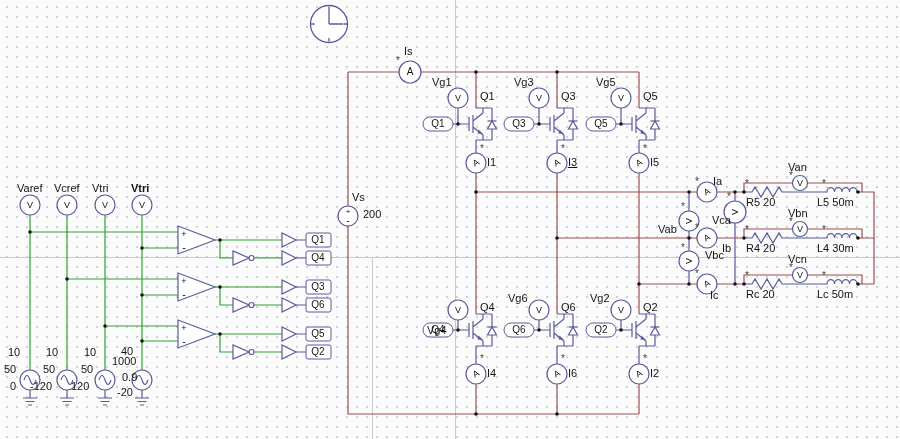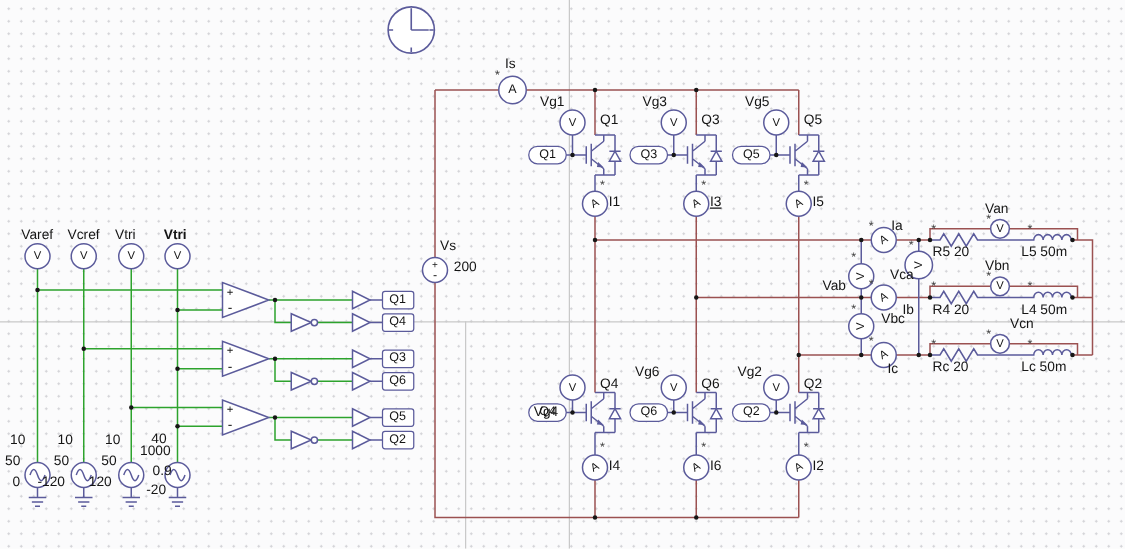--- a/index.html
+++ b/index.html
@@ -260,26 +260,26 @@
       <span class="lbl" style="left: 568px; top: 368px;">I6</span>
       <span class="lbl" style="left: 650px; top: 368px; text-align: center;">I2</span>
       <span class="lbl" style="left: 713px; top: 176px;">Ia</span>
       <span class="lbl" style="left: 722px; top: 243px;">Ib</span>
       <span class="lbl" style="left: 710px; top: 290px;">Ic</span>
       <span class="lbl" style="left: 658px; top: 224px;">Vab</span>
       <span class="lbl" style="left: 661px; top: 250px; margin-left: 44px;">Vbc</span>
       <span class="lbl" style="left: 712px; top: 215px;">Vca</span>
       <span class="lbl" style="left: 788px; top: 162px;">Van</span>
       <span class="lbl" style="left: 788px; top: 208px;">Vbn</span>
-      <span class="lbl" style="left: 788px; top: 254px; margin-left: 20px;">Vcn</span>
+      <span class="lbl" style="left: 788px; top: 254px;">Vcn</span>
       <span class="lbl" style="left: 746px; top: 197px;">R5 20</span>
       <span class="lbl" style="left: 746px; top: 243px;">R4 20</span>
       <span class="lbl" style="left: 746px; top: 289px;">Rc 20</span>
       <span class="lbl" style="left: 817px; top: 197px;">L5 50m</span>
-      <span class="lbl" style="left: 817px; top: 243px;">L4 50m</span>
+      <span class="lbl" style="left: 817px; top: 243px;">L4 30m</span>
       <span class="lbl" style="left: 817px; top: 289px;">Lc 50m</span>
       <span class="glyph" style="left: 30px; top: 205px; font-size: 9px;">V</span>
       <span class="glyph" style="left: 67px; top: 205px; font-size: 9px;">V</span>
       <span class="glyph" style="left: 105px; top: 205px; font-size: 9px;">V</span>
       <span class="glyph" style="left: 142px; top: 205px; font-size: 9px;">V</span>
       <span class="glyph" style="left: 184px; top: 234px; font-size: 9px;">+</span>
       <span class="glyph" style="left: 184px; top: 247px; font-size: 11px;">-</span>
       <span class="glyph" style="left: 184px; top: 281px; font-size: 9px;">+</span>
       <span class="glyph" style="left: 184px; top: 294px; font-size: 11px;">-</span>
       <span class="glyph" style="left: 184px; top: 328px; font-size: 9px;">+</span>

